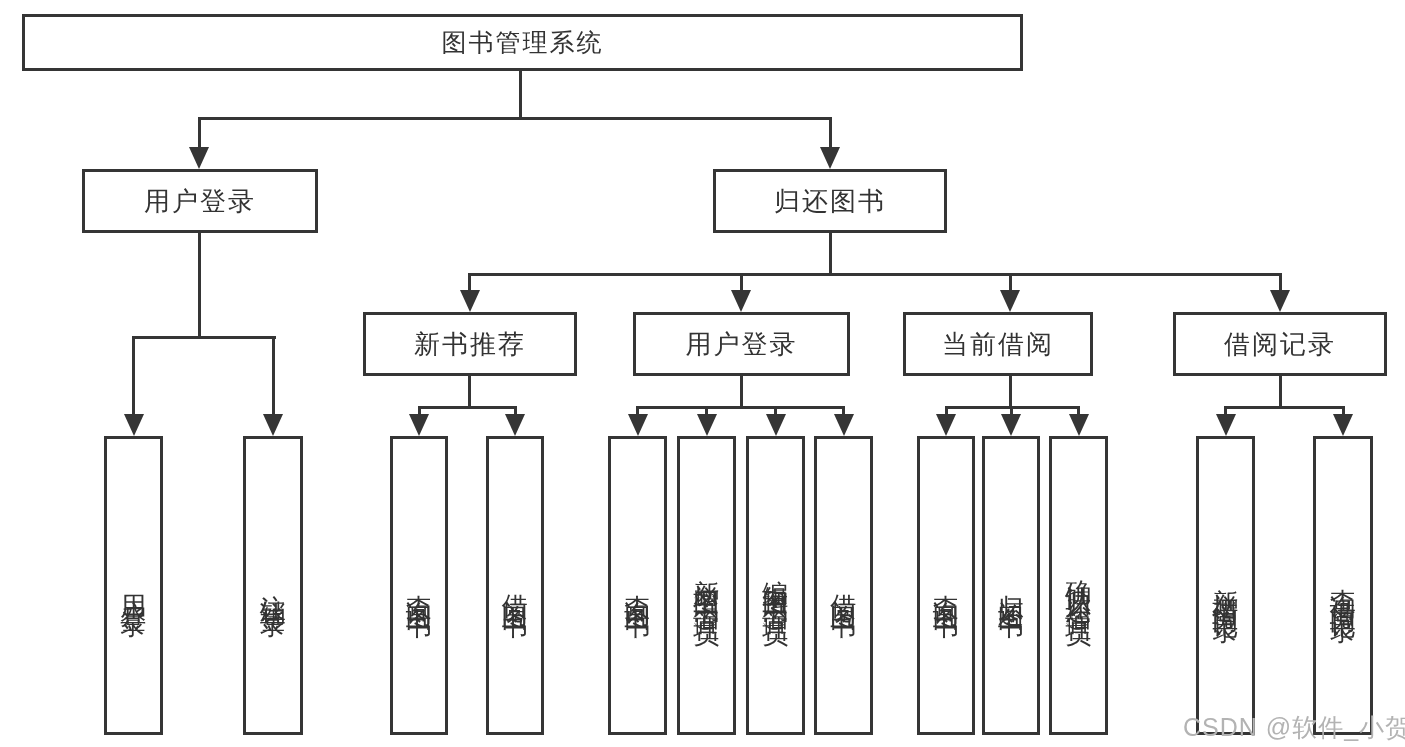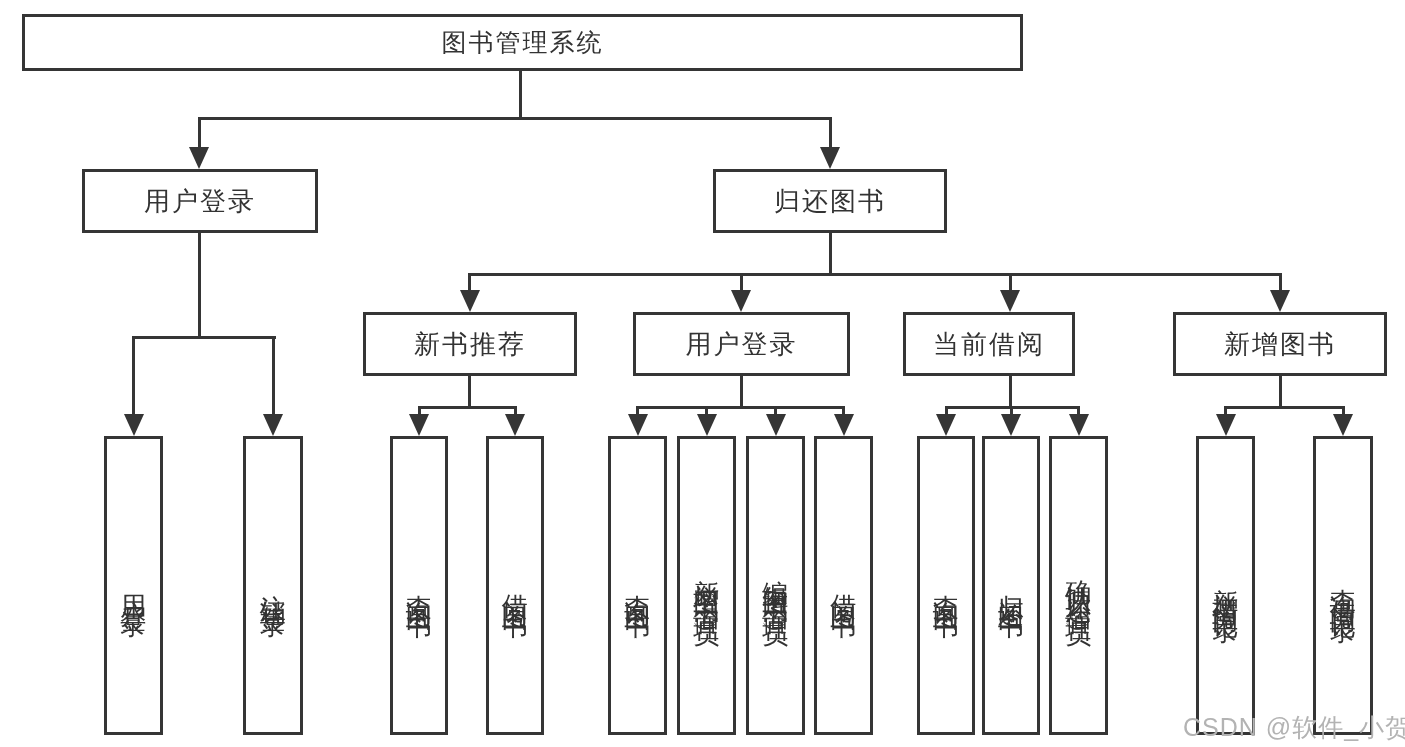--- a/index.html
+++ b/index.html
@@ -70,25 +70,25 @@
   <div class="arrow" style="left:731px;top:290px;"></div>
   <div class="arrow" style="left:1000px;top:290px;"></div>
   <div class="arrow" style="left:1270px;top:290px;"></div>
 
   <div class="box" style="left:363px;top:312px;width:214px;height:64px;">
     <span class="lbl">新书推荐</span>
   </div>
   <div class="box" style="left:633px;top:312px;width:217px;height:64px;">
     <span class="lbl">用户登录</span>
   </div>
-  <div class="box" style="left:903px;top:312px;width:172px;height:64px;">
+  <div class="box" style="left:903px;top:312px;width:190px;height:64px;">
     <span class="lbl">当前借阅</span>
   </div>
   <div class="box" style="left:1173px;top:312px;width:214px;height:64px;">
-    <span class="lbl">新增图书</span>
+    <span class="lbl">借阅记录</span>
   </div>
 
   <div class="line" style="left:468px;top:376px;width:3px;height:33px;"></div>
   <div class="line" style="left:418px;top:406px;width:99px;height:3px;"></div>
   <div class="line" style="left:418px;top:406px;width:3px;height:12px;"></div>
   <div class="line" style="left:514px;top:406px;width:3px;height:12px;"></div>
   <div class="arrow" style="left:409px;top:414px;"></div>
   <div class="arrow" style="left:505px;top:414px;"></div>
 
   <div class="line" style="left:740px;top:376px;width:3px;height:33px;"></div>

